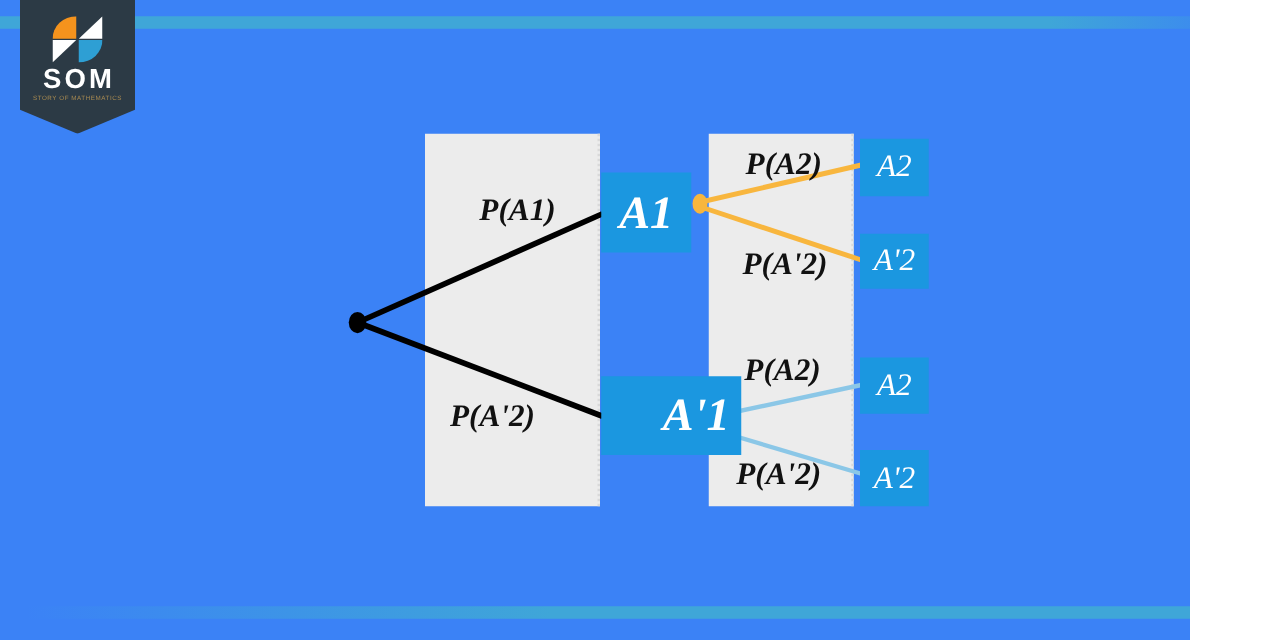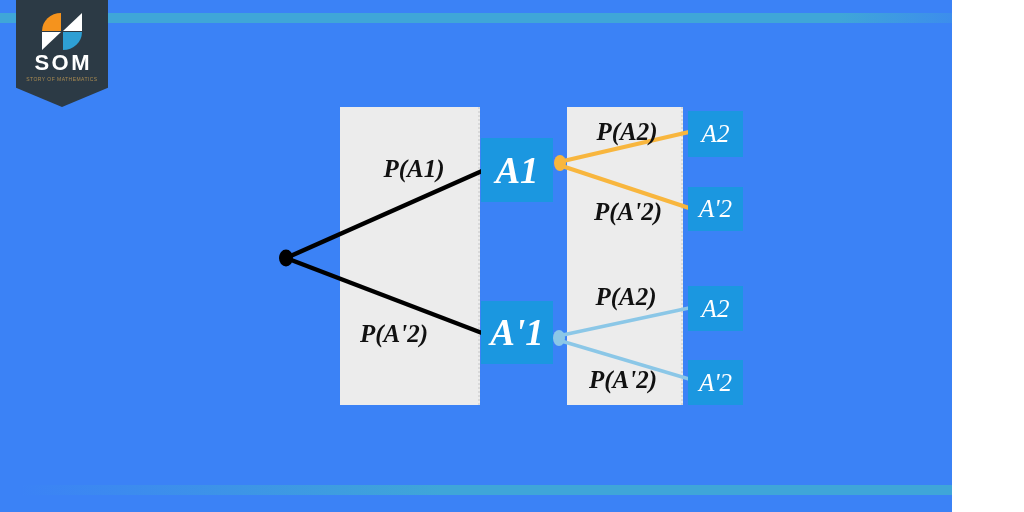--- a/index.html
+++ b/index.html
@@ -42,21 +42,21 @@
   .dot-lightblue{fill:var(--branch-light-blue);}
   
   .node{
     position:absolute;background:var(--node-blue);color:#ffffff;
     display:flex;align-items:center;justify-content:center;
     font-style:italic;z-index:3;
   }
   .node.big{width:72px;height:64px;font-size:37px;font-weight:700;}
   .node.small{width:55px;height:46px;font-size:25px;font-weight:400;}
   #node-a1{left:481px;top:138px;}
-  #node-a1p{left:481px;top:301px;height:63px;}
+  #node-a1p{left:481px;top:301px;height:63px;padding-left:40px;}
   #node-a2-top{left:688px;top:111px;}
   #node-a2p-top{left:688px;top:187px;height:44px;}
   #node-a2-bot{left:688px;top:286px;height:45px;}
   #node-a2p-bot{left:688px;top:360px;height:45px;}
   
   .prob-label{
     position:absolute;transform:translate(-50%,-50%);
     font-weight:700;font-style:italic;font-size:25px;color:#111;
     white-space:nowrap;z-index:4;
   }

